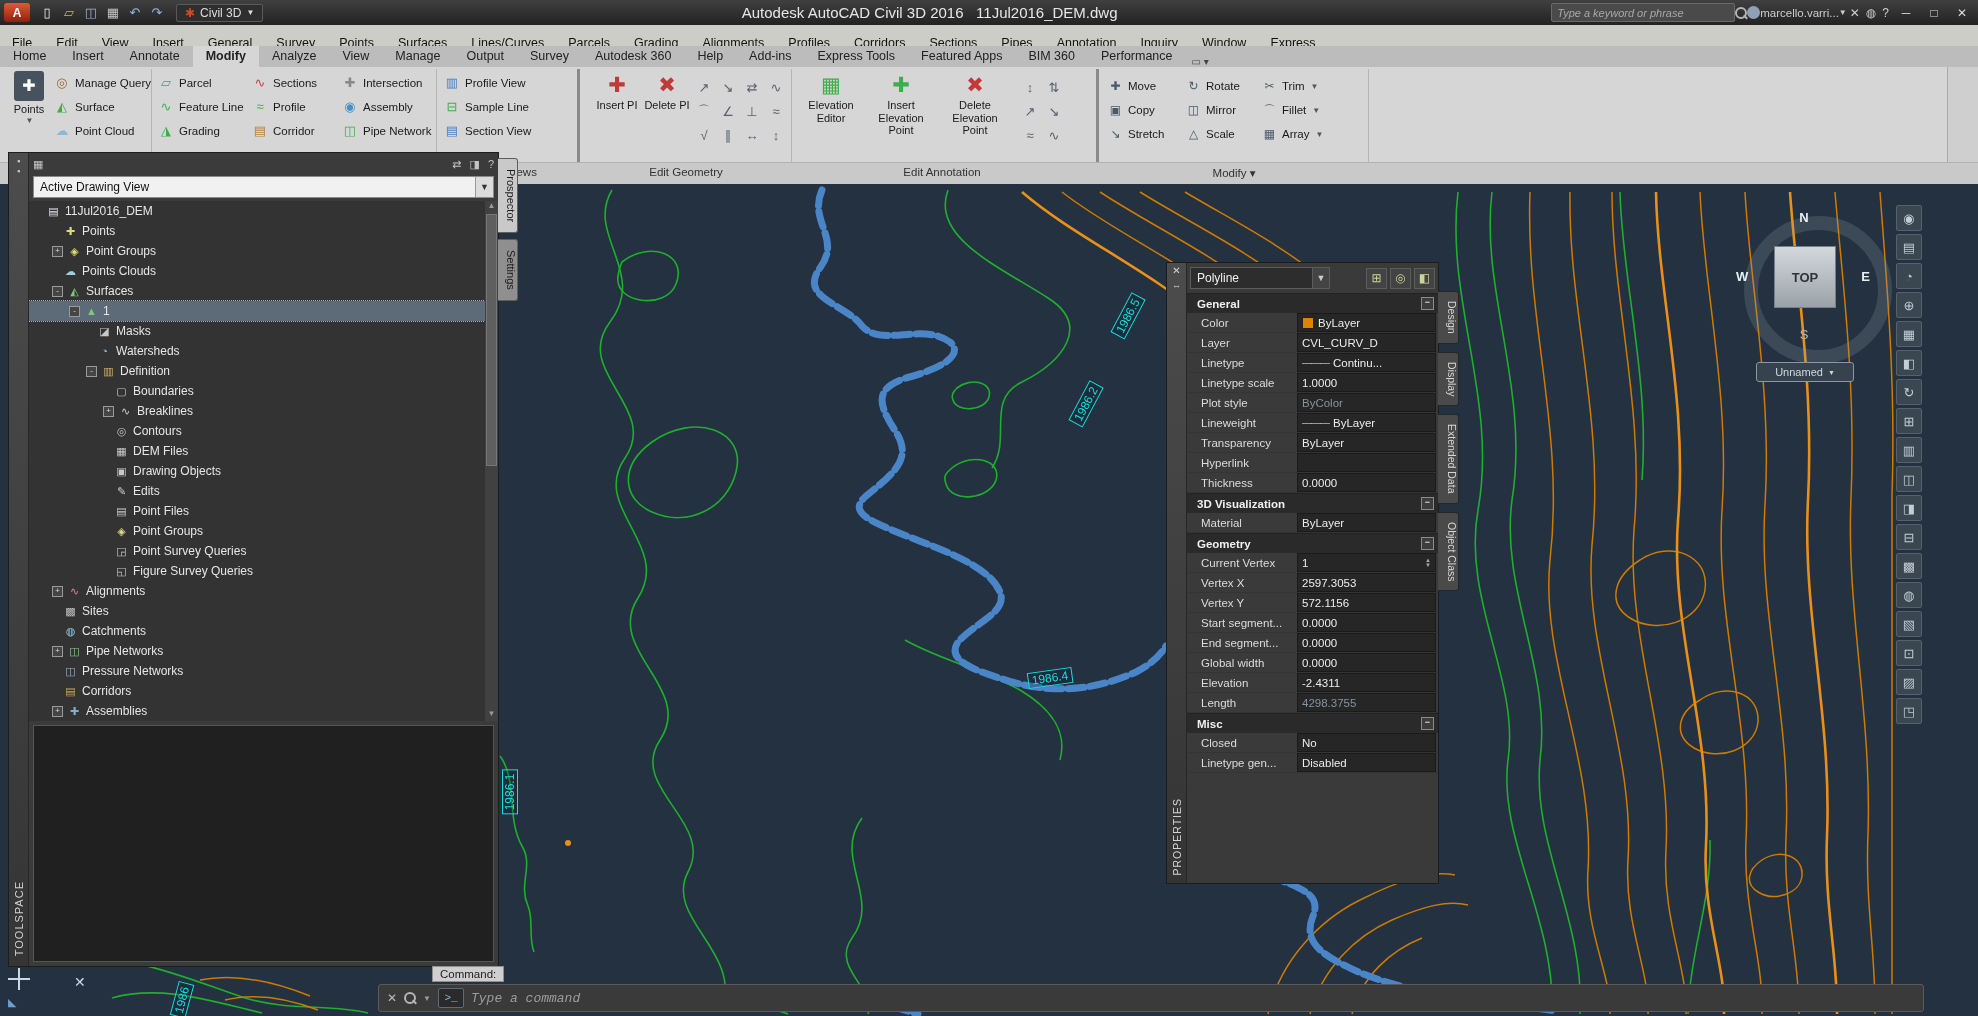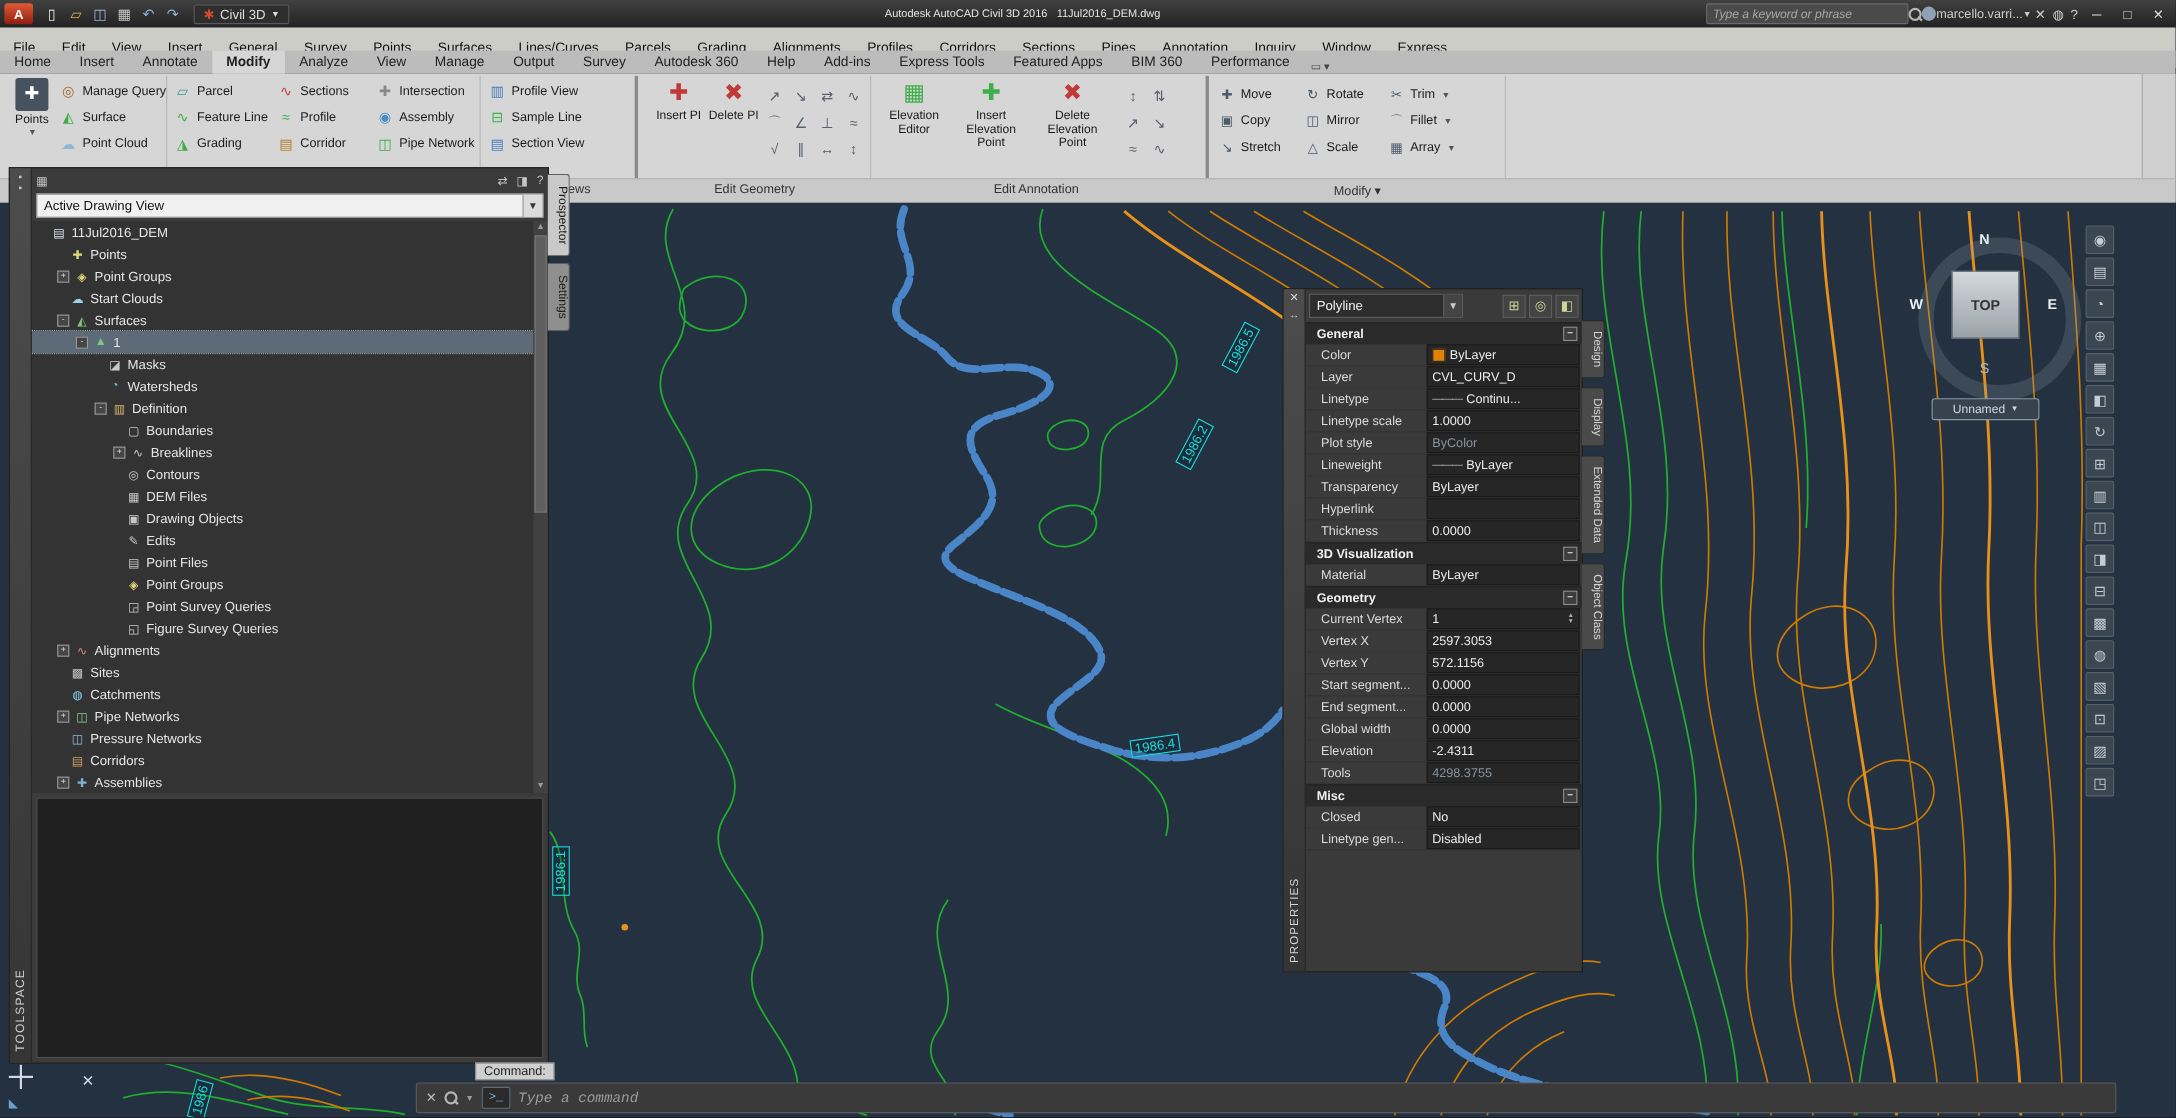--- a/index.html
+++ b/index.html
@@ -11,21 +11,21 @@
   
   .titlebar{position:absolute;left:0;top:0;width:1978px;height:25px;
     background:linear-gradient(#404040,#222);display:flex;align-items:center;
     font-size:12px;color:#ccc;z-index:4}
   .applogo{width:26px;height:19px;margin:0 6px 0 4px;border-radius:3px;
     background:linear-gradient(#e05a34,#8f1f10);color:#fff;font-weight:bold;
     display:flex;align-items:center;justify-content:center;font-size:12px}
   .qat span.qi{display:inline-block;width:22px;text-align:center;font-size:13px;color:#c8c8c8;cursor:default}
   .wsbox{display:flex;align-items:center;gap:5px;margin-left:8px;padding:1px 8px;
     border:1px solid #5a5a5a;border-radius:2px;background:#2e2e2e;color:#ddd}
-  .title-center{position:absolute;left:47%;transform:translateX(-50%);color:#e6e6e6;font-size:10px;white-space:nowrap}
+  .title-center{position:absolute;left:47%;transform:translateX(-50%);color:#e6e6e6;font-size:15px;white-space:nowrap}
   .tb-right{position:absolute;right:2px;top:0;height:25px;display:flex;align-items:center;gap:0}
   .searchbox{width:172px;height:17px;background:#4a4a4a;border:1px solid #6a6a6a;border-radius:2px;
     display:flex;align-items:center;padding:0 5px;color:#a8a8a8;font-style:italic;font-size:11px}
   .mag{display:inline-block;width:8px;height:8px;border:2px solid #b5b5b5;border-radius:50%;position:relative}
   .mag:after{content:"";position:absolute;width:5px;height:2px;background:#b5b5b5;transform:rotate(45deg);left:6px;top:7px}
   .winbtns{display:flex}
   .winbtns span{width:28px;height:21px;display:flex;align-items:center;justify-content:center;color:#ddd;font-size:12px}
 
   
   .menubar{position:absolute;left:0;top:25px;width:1978px;height:37px;background:#cdcdc8;
@@ -544,21 +544,21 @@
               <span>Points</span>
             </div>
             <div class="trow" style="padding-left: 23px;">
               <span class="exp">+</span>
               <span class="tic" style="color: rgb(222, 217, 120);">◈</span>
               <span>Point Groups</span>
             </div>
             <div class="trow" style="padding-left: 23px;">
               <span class="noexp"></span>
               <span class="tic" style="color: rgb(154, 209, 232);">☁</span>
-              <span>Start Clouds</span>
+              <span>Points Clouds</span>
             </div>
             <div class="trow" style="padding-left: 23px;">
               <span class="exp">-</span>
               <span class="tic" style="color: rgb(126, 199, 126);">◭</span>
               <span>Surfaces</span>
             </div>
             <div class="trow sel" style="padding-left: 40px;">
               <span class="exp">-</span>
               <span class="tic" style="color: rgb(126, 199, 126);">▲</span>
               <span>1</span>
@@ -809,21 +809,21 @@
               <span>0.0000</span>
             </span>
           </div>
           <div class="prow">
             <span class="plab">Elevation</span>
             <span class="pval">
               <span>-2.4311</span>
             </span>
           </div>
           <div class="prow">
-            <span class="plab">Tools</span>
+            <span class="plab">Length</span>
             <span class="pval dis">
               <span>4298.3755</span>
             </span>
           </div>
           <div class="sechead">
             <span>Misc</span>
             <span class="min">−</span>
           </div>
           <div class="prow">
             <span class="plab">Closed</span>

